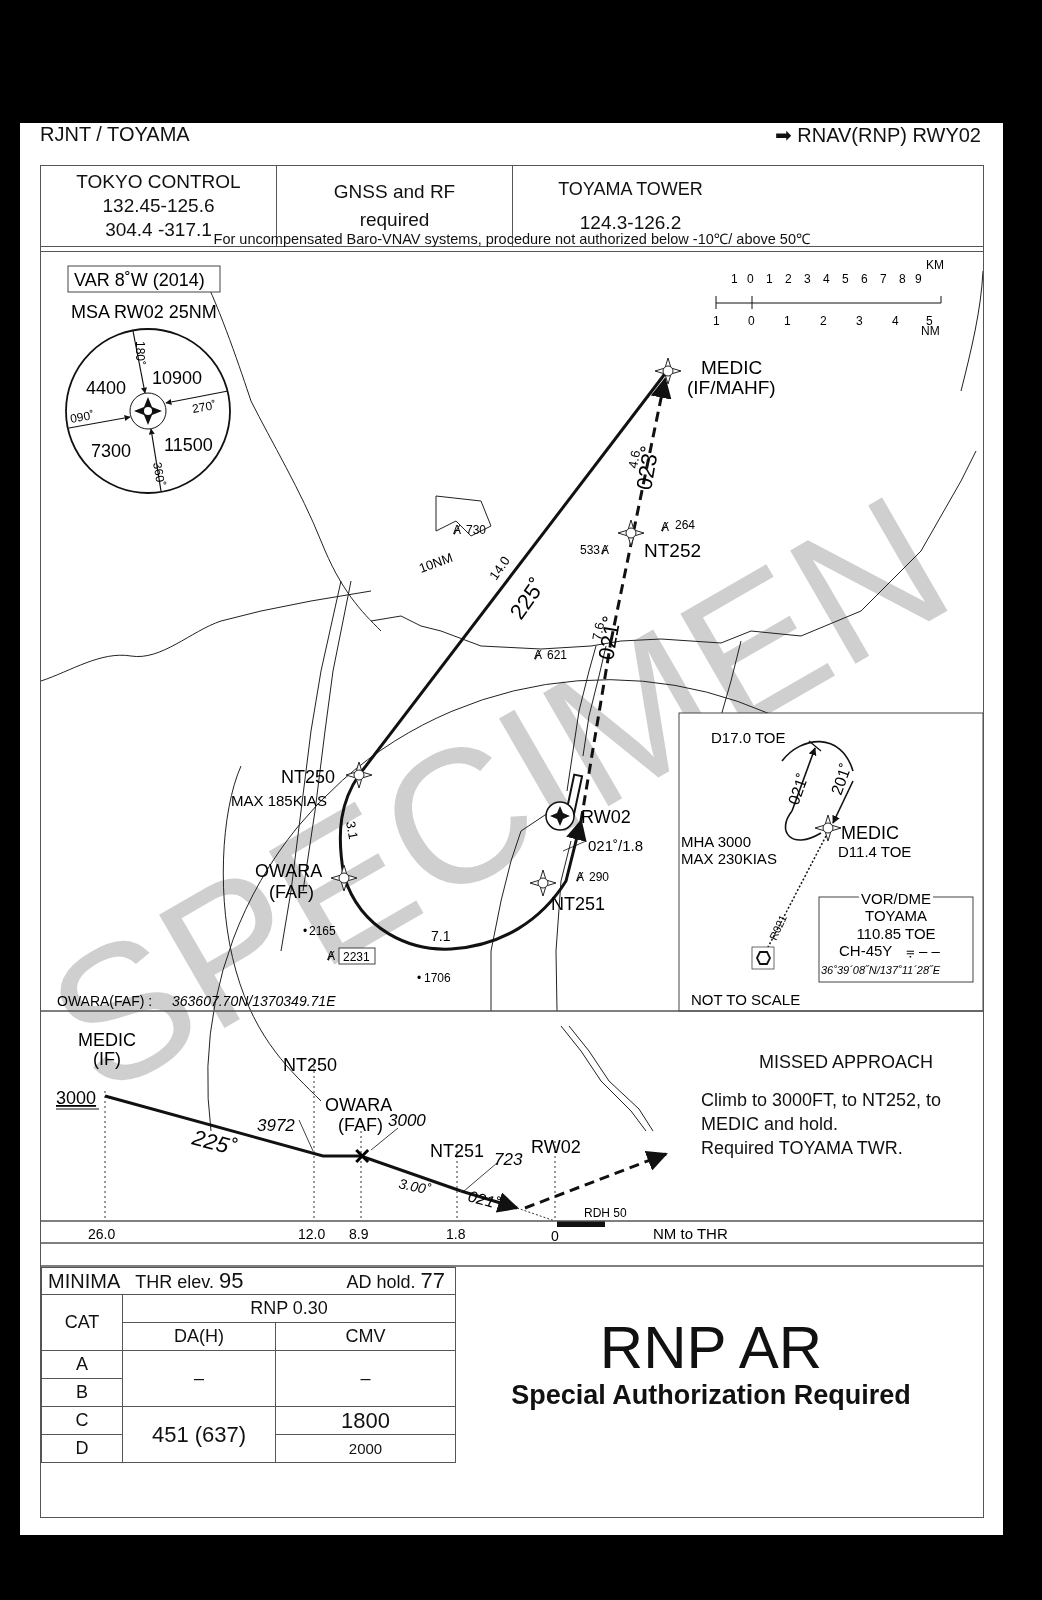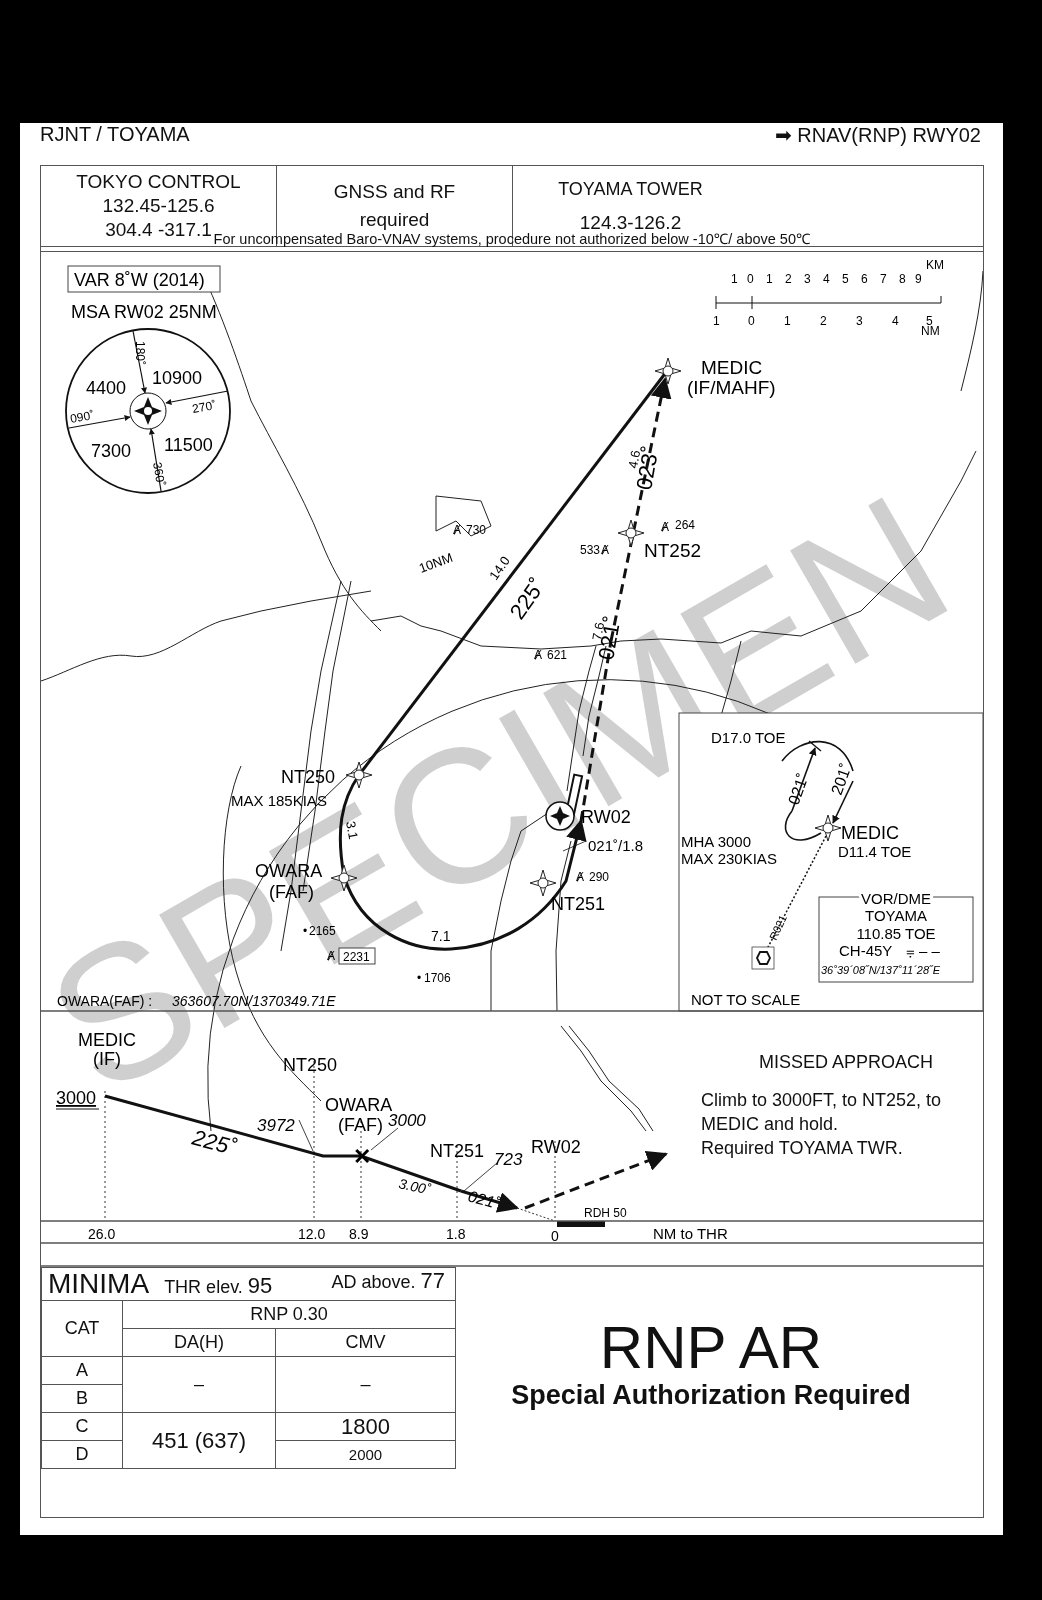--- a/index.html
+++ b/index.html
@@ -291,25 +291,25 @@
       <div class="title">MISSED APPROACH</div>
       <div>Climb to 3000FT, to NT252, to</div>
       <div>MEDIC and hold.</div>
       <div>Required TOYAMA TWR.</div>
     </div>
 
     <table class="mins" style="top:1016px">
       <tbody>
           <tr style="height:26px">
         <td colspan="3" style="text-align:left; padding-left:6px; font-size:18px">
-          <span style="font-size:28px">MINIMA</span>
+          <span style="font-size:20px">MINIMA</span>
           &nbsp;&nbsp;<span>THR elev.</span>
           <span style="font-size:22px">95</span>
           <span style="float:right; padding-right:10px">
-            <span>AD above.</span>
+            <span>AD hold.</span>
             <span style="font-size:22px">77</span>
           </span>
         </td>
       </tr>
       <tr style="height:28px">
         <td rowspan="2" style="width:80px">CAT</td>
         <td colspan="2">RNP 0.30</td>
       </tr>
       <tr style="height:28px">
         <td style="width:152px">DA(H)</td>

